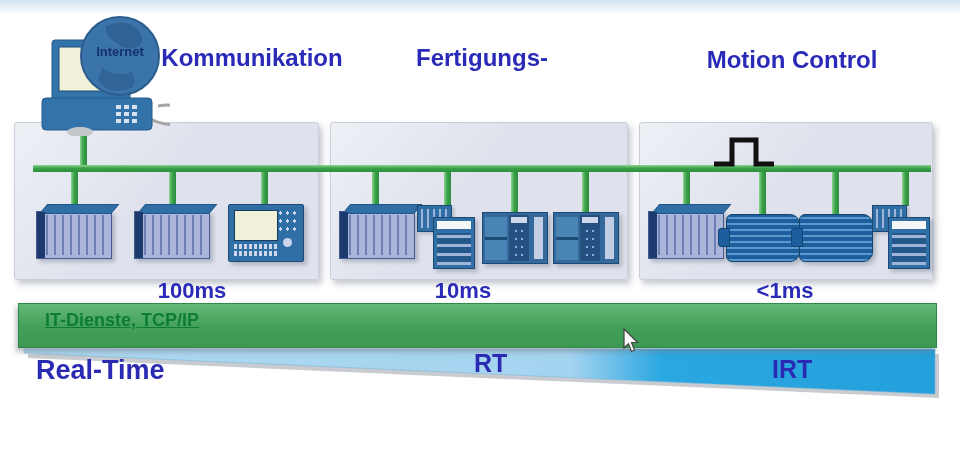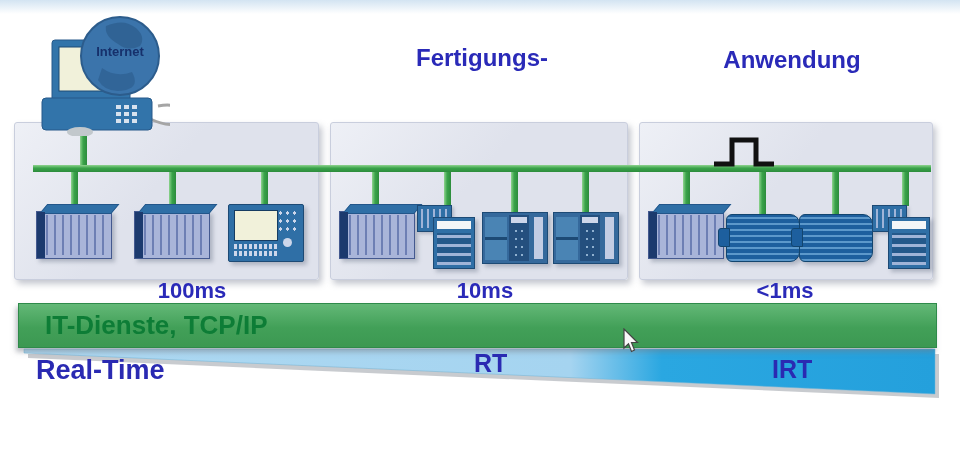--- a/index.html
+++ b/index.html
@@ -25,21 +25,21 @@
   #panel-2{left:330px;width:296px;}
   #panel-3{left:639px;width:292px;}
   
   .bus{position:absolute;left:33px;top:165px;width:898px;height:7px;z-index:3;
     background:linear-gradient(#8fd48f,#3aa34a 45%,#2c8c3c);}
   .drop{position:absolute;width:7px;z-index:2;
     background:linear-gradient(90deg,#8fd48f,#3aa34a 45%,#2c8c3c);}
   
   .cycle{position:absolute;top:278px;width:140px;text-align:center;
     color:#2a2ab8;font-weight:bold;font-size:22px;z-index:6;}
-  #cycle-1{left:122px;} #cycle-2{left:415px;} #cycle-3{left:715px;}
+  #cycle-1{left:122px;} #cycle-2{left:393px;} #cycle-3{left:715px;}
   
   .device{position:absolute;z-index:4;}
   
   .plc-rack{width:74px;height:46px;background:#a9b5d9;border:1px solid #44598f;
     box-shadow:3px 3px 4px rgba(100,110,130,.4);}
   .rack-roof{position:absolute;left:2px;top:-8px;width:70px;height:8px;
     background:#2f6fa6;border:1px solid #23568a;
     transform:skewX(-40deg);transform-origin:bottom left;}
   .rack-stripe{position:absolute;left:0;top:0;bottom:0;width:8px;background:#1c3a6e;}
   .rack-slats{position:absolute;left:9px;right:2px;top:3px;bottom:3px;
@@ -86,40 +86,41 @@
     background:#1d5f9e;border:1px solid #12456f;border-radius:3px 0 0 3px;}
   
   .pulse-svg{position:absolute;left:712px;top:134px;z-index:5;}
   .computer-svg{position:absolute;left:36px;top:6px;z-index:5;}
   
   .it-bar{position:absolute;left:18px;top:303px;width:917px;height:43px;z-index:6;
     background:linear-gradient(#63b877,#42a058 55%,#3c9852);
     border:1px solid #2e8a4a;
     box-shadow:-2px 4px 5px rgba(120,125,138,.5);}
   .it-bar-text{position:absolute;left:26px;top:6px;
-    color:#0d7d36;font-weight:bold;font-size:26px;}
+    color:#0d7d36;font-weight:bold;font-size:18px;text-decoration:underline;}
   .wedge-svg{position:absolute;left:18px;top:346px;z-index:5;}
   .band-label{position:absolute;color:#2a2ab2;font-weight:bold;z-index:7;}
   #label-realtime{left:36px;top:355px;font-size:27px;}
   #label-rt{left:474px;top:349px;font-size:25px;}
   #label-irt{left:772px;top:355px;font-size:25px;}
   .cursor-svg{position:absolute;left:622px;top:328px;z-index:10;}
 </style>
 </head>
 <body>
 
 <div class="top-fade"></div>
 
 <div class="heading" id="heading-1">
+  <div>Kommunikation</div>
 </div>
 <div class="heading" id="heading-2">
   <div>Fertigungs-</div>
 </div>
 <div class="heading" id="heading-3">
-  <div>Anwendung</div>
+  <div>Motion Control</div>
 </div>
 
 <div class="panel" id="panel-1"></div>
 <div class="panel" id="panel-2"></div>
 <div class="panel" id="panel-3"></div>
 
 <div class="drop" style="left:80px;top:122px;height:48px;"></div>
 <div class="bus"></div>
 <div class="drop" style="left:71px;top:168px;height:40px;"></div>
 <div class="drop" style="left:169px;top:168px;height:40px;"></div>

